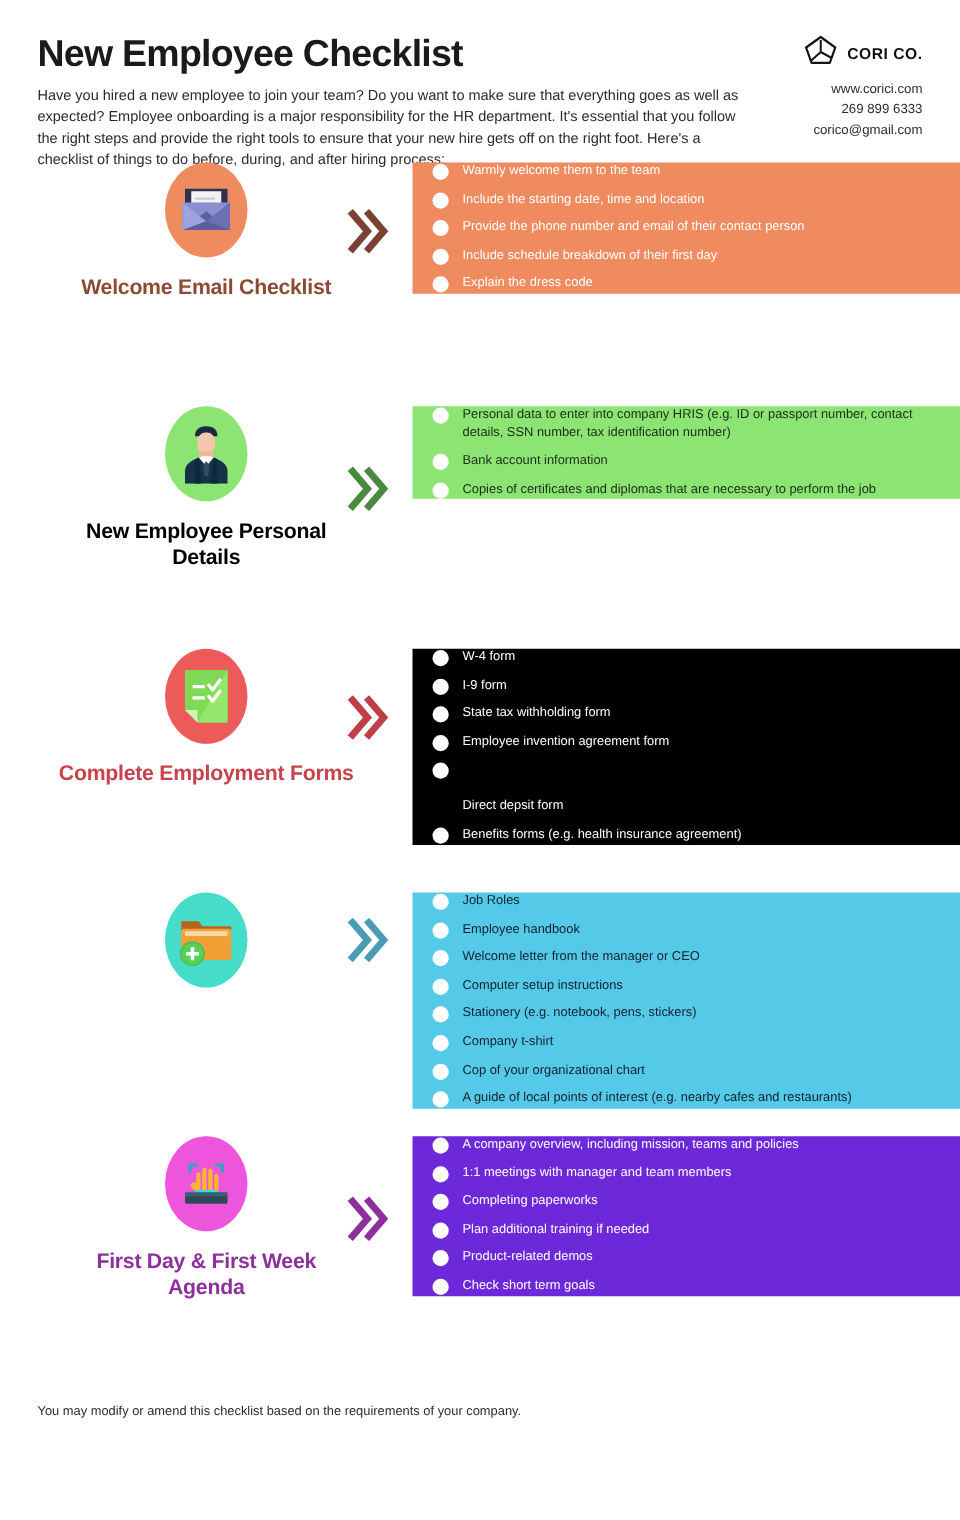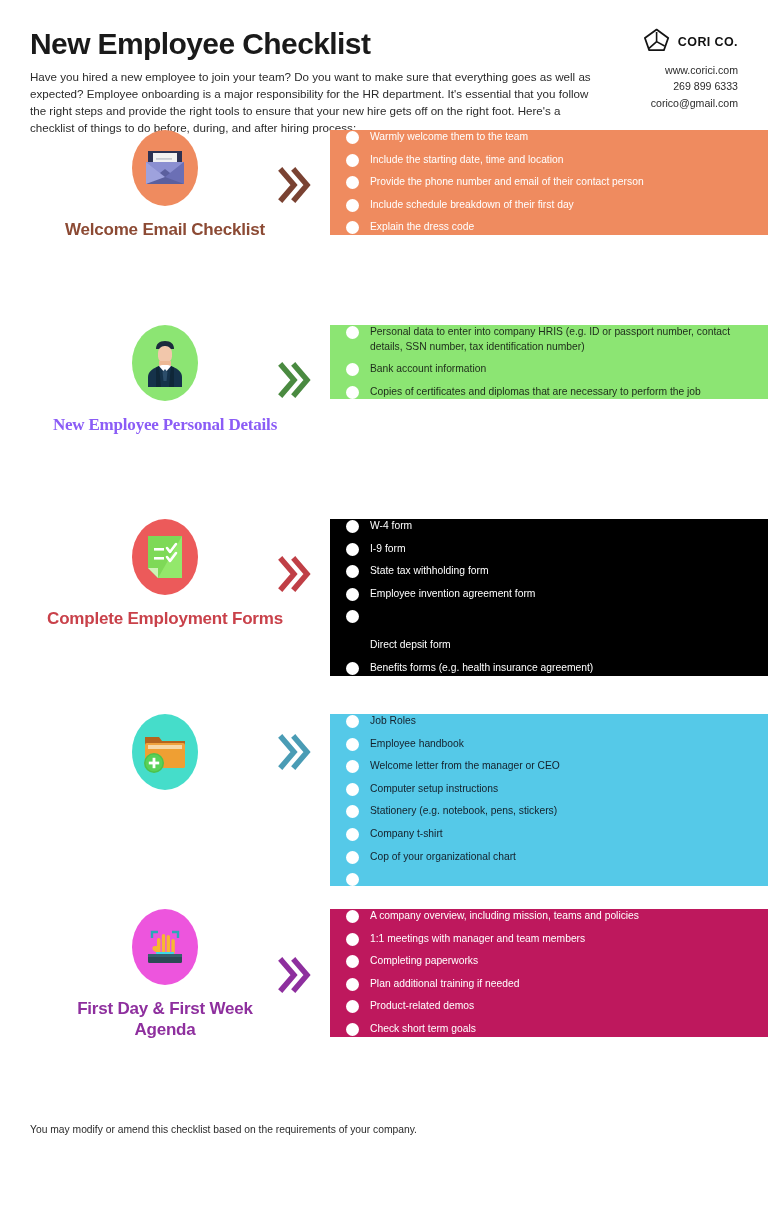--- a/index.html
+++ b/index.html
@@ -237,21 +237,21 @@
         <path d="M21 2 C15 2 12 5 12 10 L30 10 C30 5 27 2 21 2 Z" fill="#1b2a3d"></path>
         <rect x="14" y="7" width="14" height="17" rx="6.5" fill="#f2c7ab"></rect>
         <rect x="15" y="22" width="12" height="7" fill="#edb894"></rect>
         <path d="M4 48 L4 38 C4 32 10 29 15 27 L27 27 C32 29 38 32 38 38 L38 48 Z" fill="#15324a"></path>
         <polygon points="15,27 21,34 27,27 24,26 18,26" fill="#ffffff"></polygon>
         <polygon points="21,30 23.5,33 22.5,42 19.5,42 18.5,33" fill="#2c4e6b"></polygon>
         <polygon points="15,27 12,29 12,48 17,48" fill="#0f2738"></polygon>
         <polygon points="27,27 30,29 30,48 25,48" fill="#0f2738"></polygon>
       </svg>
         </div>
-        <div class="section-heading" style="color: #8b5cf6; font-family: Liberation Serif, serif;">New Employee Personal Details</div>
+        <div class="section-heading" style="color: #000000;">New Employee Personal Details</div>
         <div class="chevrons">
           <svg width="34" height="40" viewBox="0 0 34 40">
       <polyline points="4,6 16,20 4,34" fill="none" stroke="#4a8a40" stroke-width="5.5" stroke-linecap="square"></polyline>
       <polyline points="17,6 29,20 17,34" fill="none" stroke="#4a8a40" stroke-width="5.5" stroke-linecap="square"></polyline>
     </svg>
         </div>
       </div>
       <div class="panel" style="background: rgb(140, 229, 115);">
         <div class="panel-inner">
           <div class="bullet-row">
@@ -365,20 +365,21 @@
           <div class="bullet-row">
             <span class="bullet-dot"></span>
             <span class="bullet-text" style="color: rgb(20, 32, 43);">Company t-shirt</span>
           </div>
           <div class="bullet-row">
             <span class="bullet-dot"></span>
             <span class="bullet-text" style="color: rgb(20, 32, 43);">Cop of your organizational chart</span>
           </div>
           <div class="bullet-row">
             <span class="bullet-dot"></span>
+            <span class="bullet-text" style="color: rgb(20, 32, 43);">A guide of local points of interest (e.g. nearby cafes and restaurants)</span>
           </div>
         </div>
       </div>
     </div>
     <div class="section" style="height: 189px; margin-bottom: 6px;">
       <div class="left-col">
         <div class="icon-wrap" style="background: rgb(237, 85, 221);">
           <svg width="46" height="42" viewBox="0 0 46 42">
         <polyline points="10,12 10,6 16,6" fill="none" stroke="#2aa8b8" stroke-width="2.4"></polyline>
         <polyline points="36,12 36,6 30,6" fill="none" stroke="#2aa8b8" stroke-width="2.4"></polyline>
@@ -395,21 +396,21 @@
       </svg>
         </div>
         <div class="section-heading" style="color: rgb(142, 47, 158);">First Day &amp; First Week Agenda</div>
         <div class="chevrons">
           <svg width="34" height="40" viewBox="0 0 34 40">
       <polyline points="4,6 16,20 4,34" fill="none" stroke="#8e2f9e" stroke-width="5.5" stroke-linecap="square"></polyline>
       <polyline points="17,6 29,20 17,34" fill="none" stroke="#8e2f9e" stroke-width="5.5" stroke-linecap="square"></polyline>
     </svg>
         </div>
       </div>
-      <div class="panel" style="background: #be185d;">
+      <div class="panel" style="background: #6d28d9;">
         <div class="panel-inner">
           <div class="bullet-row">
             <span class="bullet-dot"></span>
             <span class="bullet-text" style="color: rgb(255, 255, 255);">A company overview, including mission, teams and policies</span>
           </div>
           <div class="bullet-row">
             <span class="bullet-dot"></span>
             <span class="bullet-text" style="color: rgb(255, 255, 255);">1:1 meetings with manager and team members</span>
           </div>
           <div class="bullet-row">

